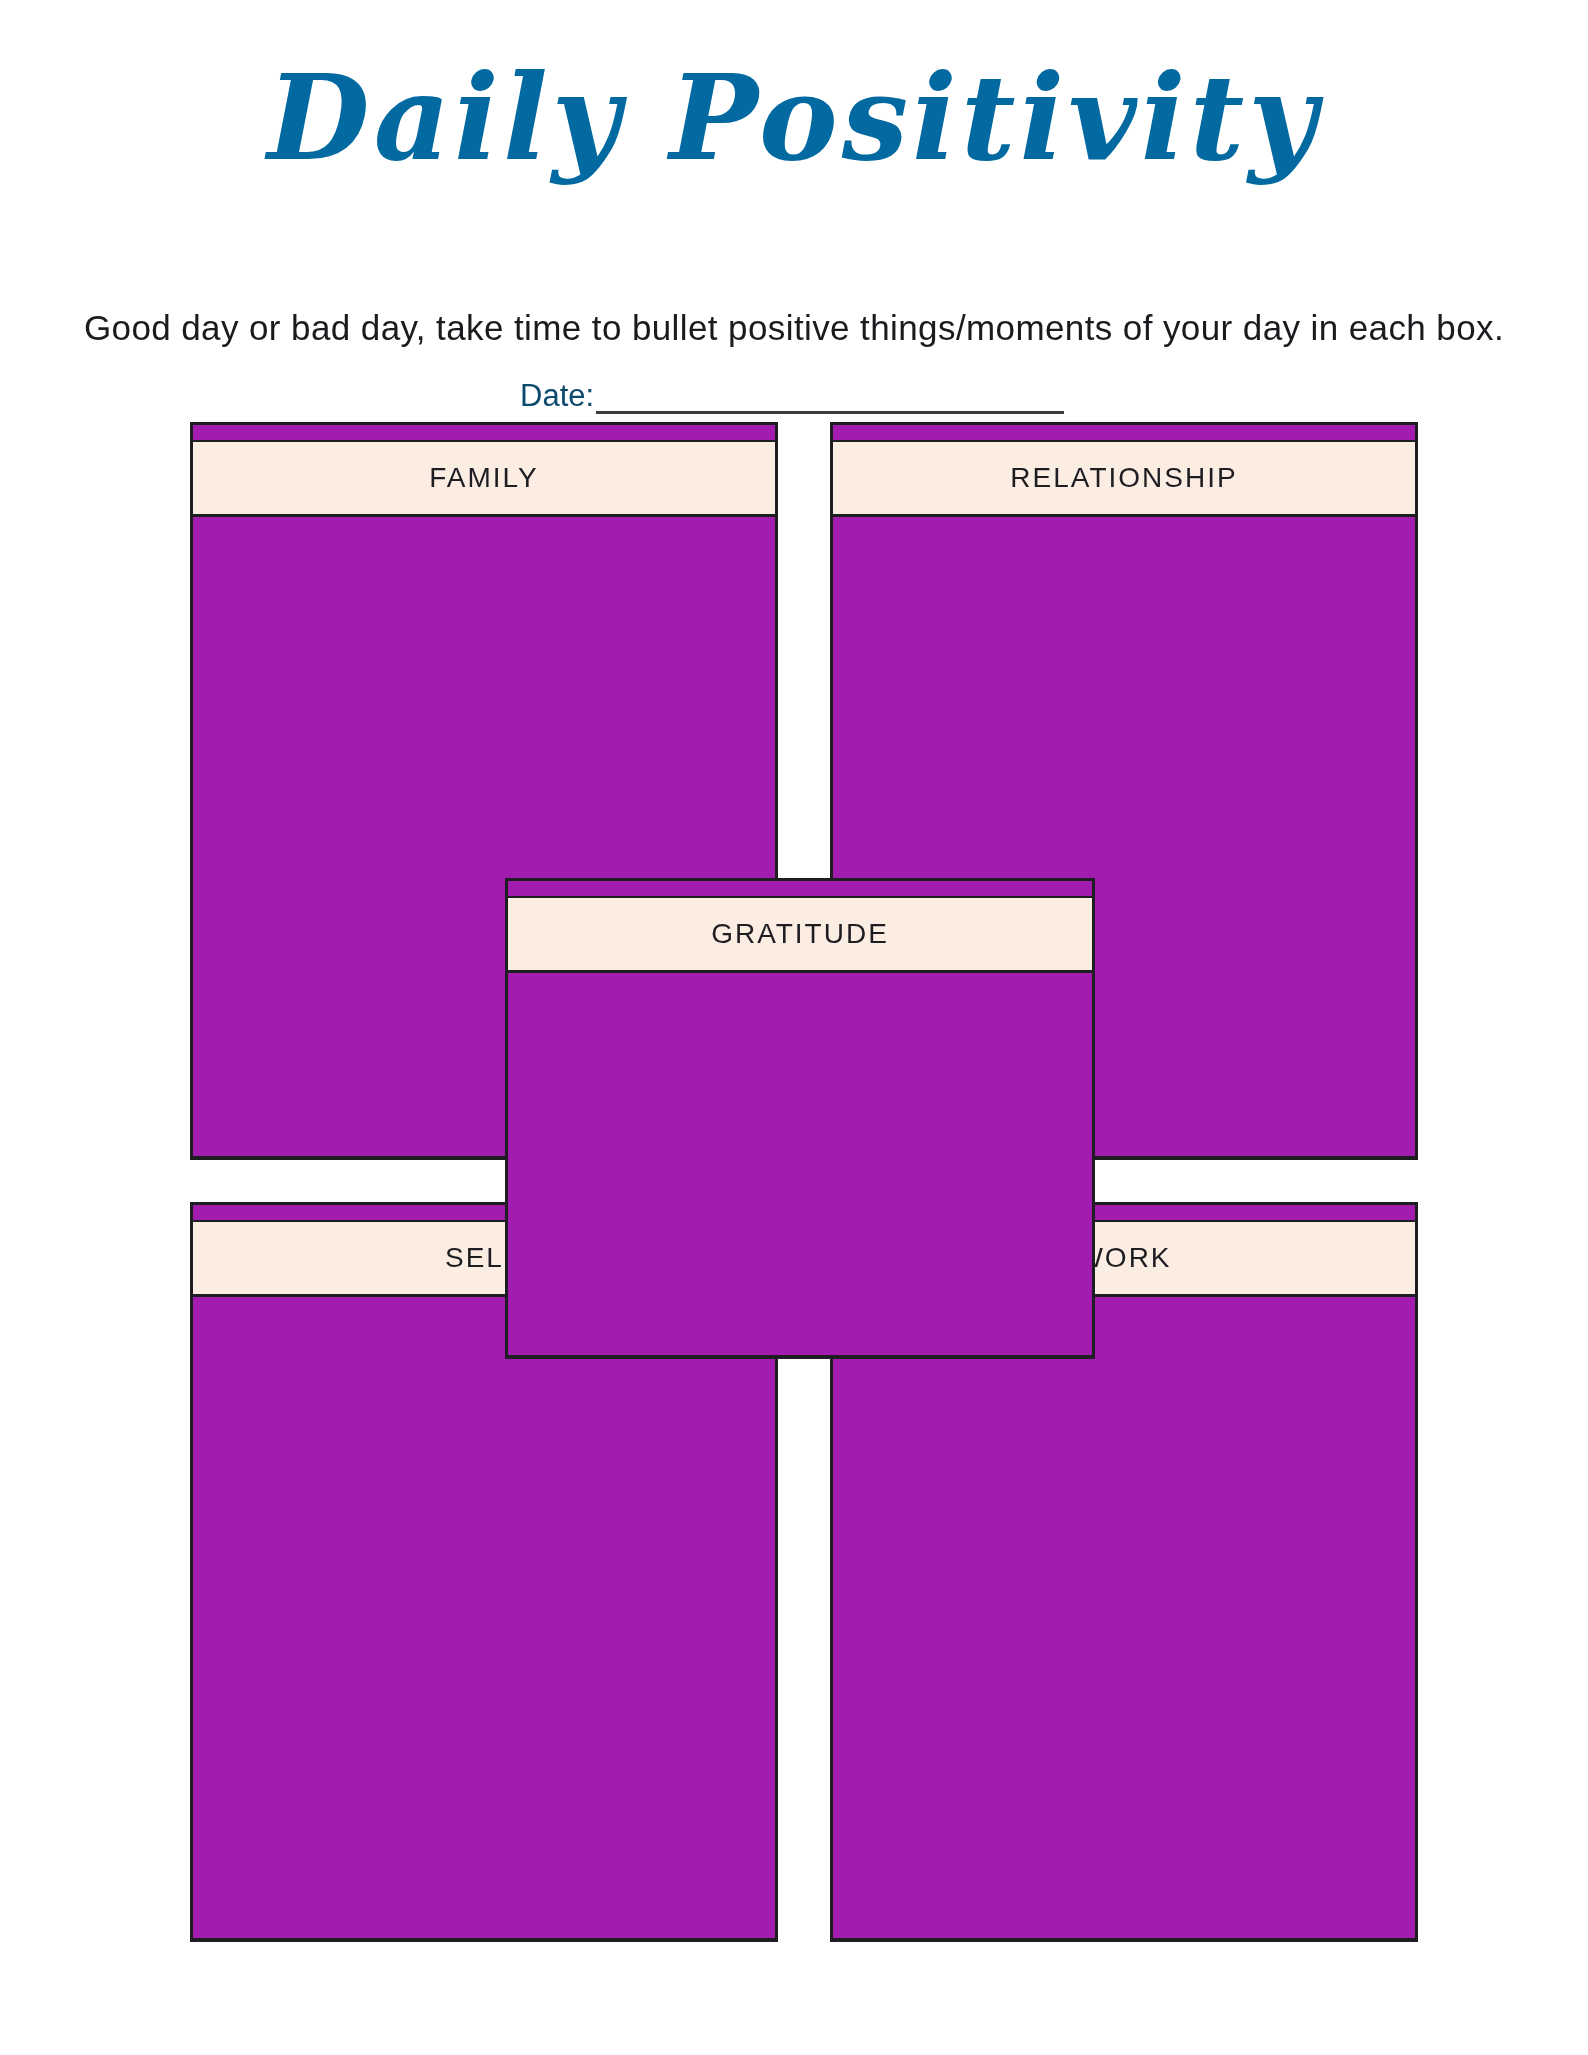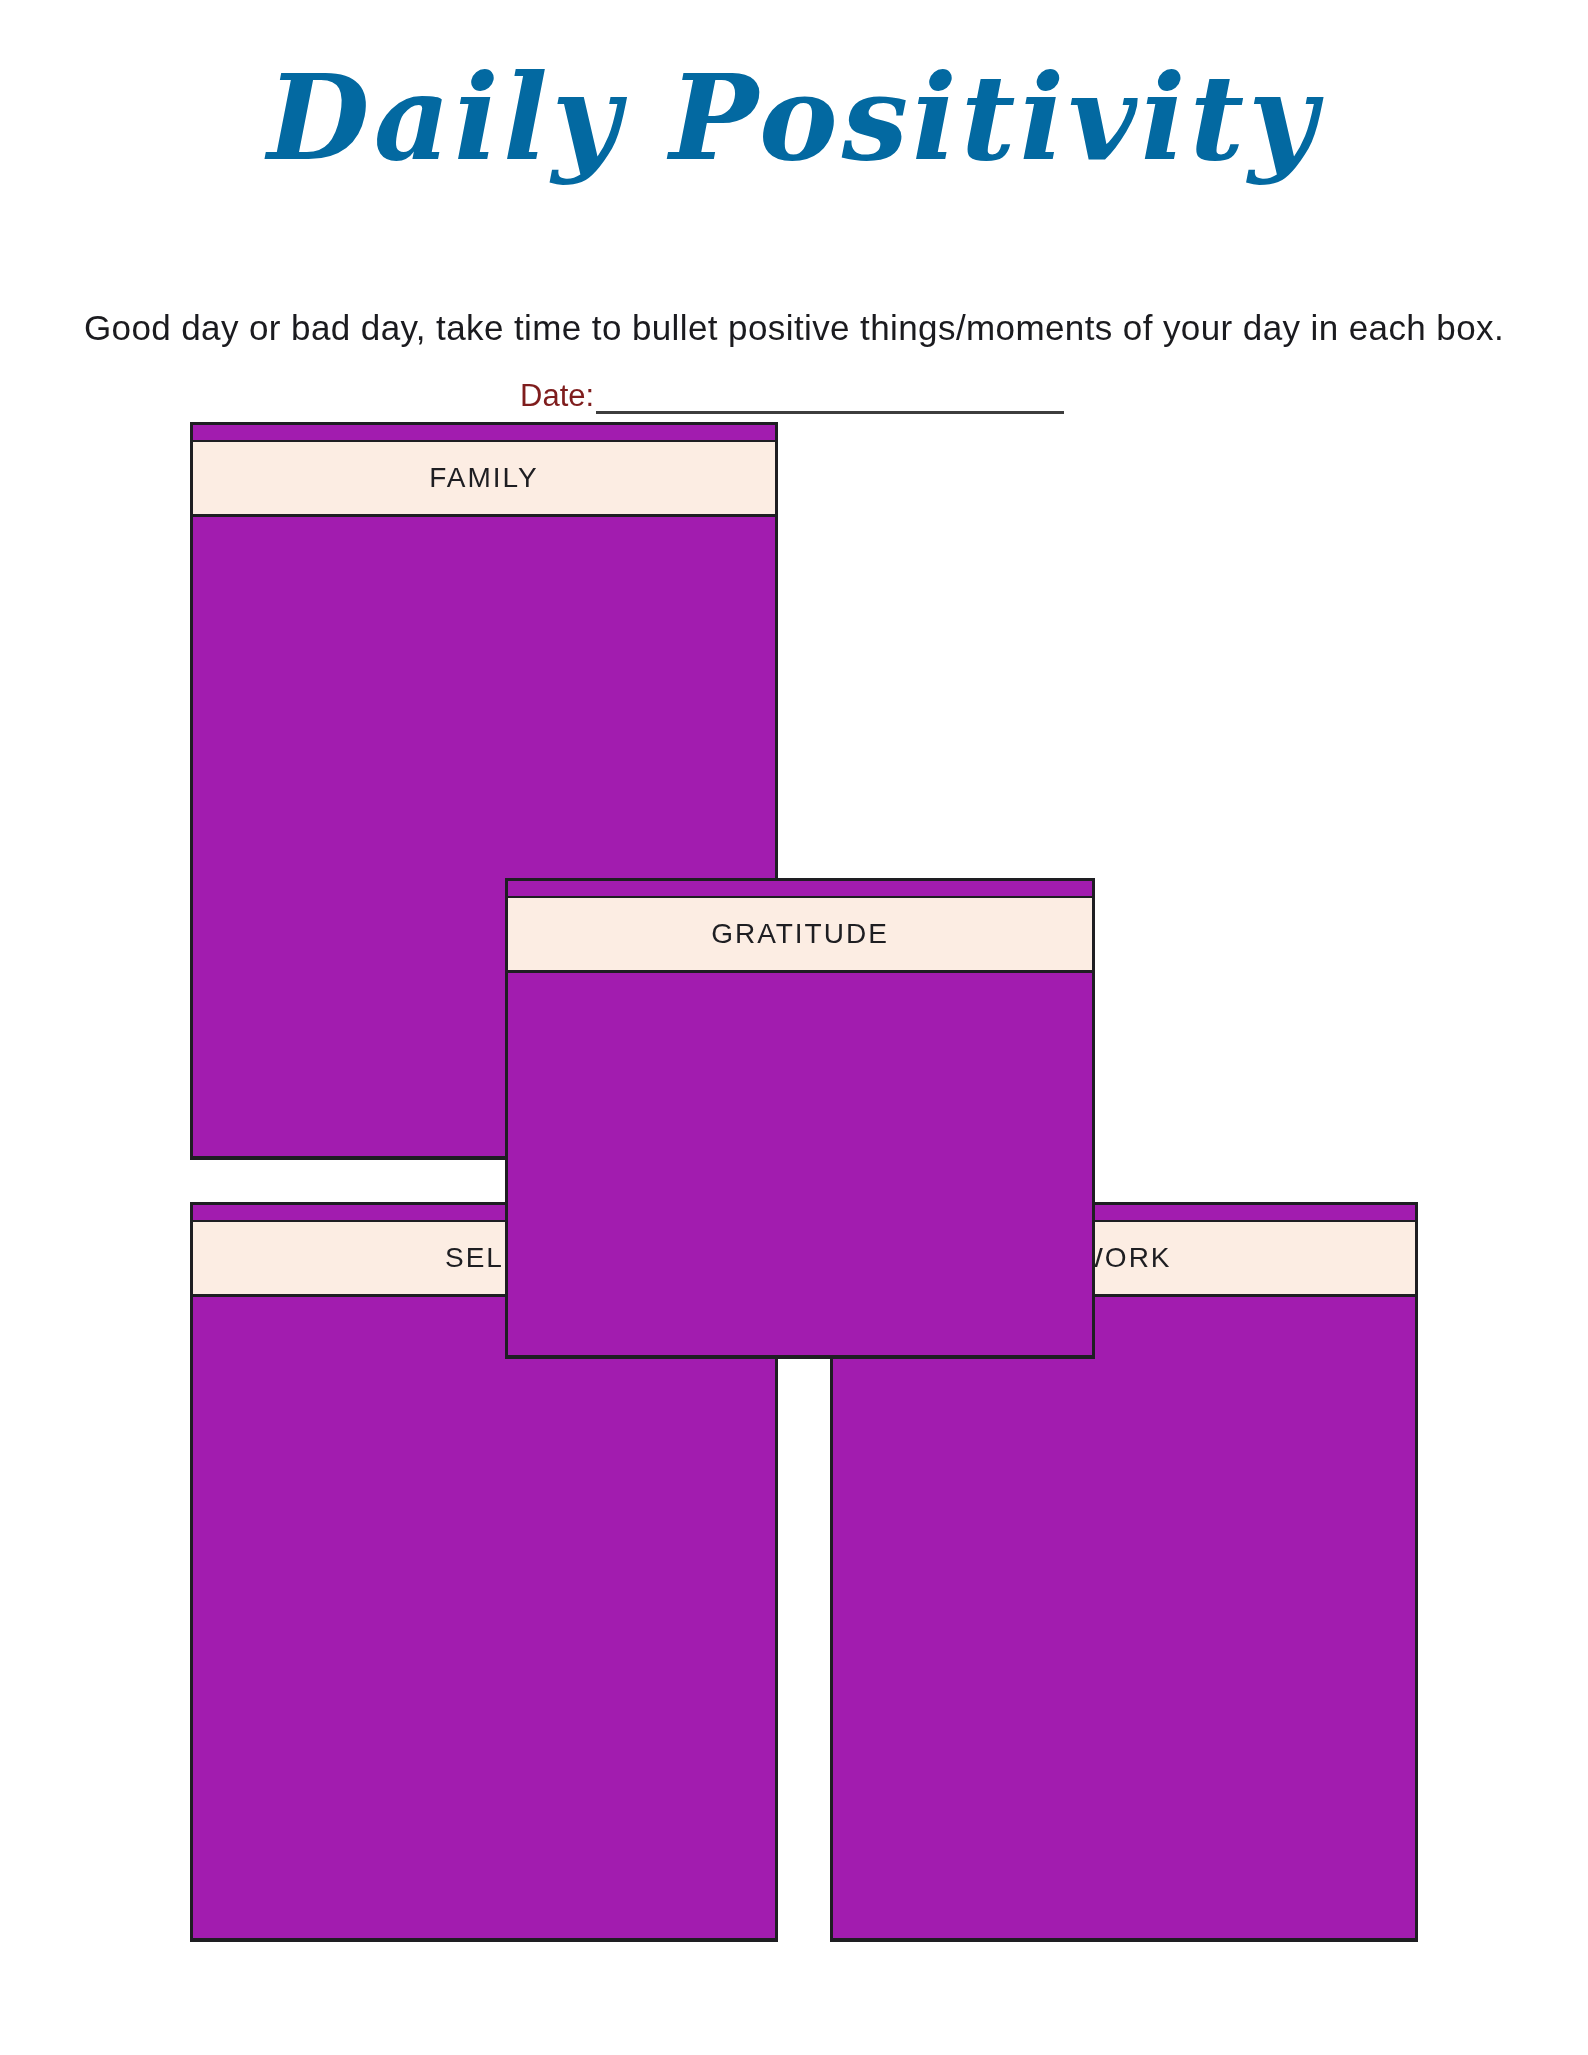--- a/index.html
+++ b/index.html
@@ -41,21 +41,21 @@
     font-size: 35px;
     letter-spacing: 0.4px;
     color: #1b1b1f;
   }
 
   .date-row {
     position: absolute;
     top: 378px;
     left: 520px;
     font-size: 31px;
-    color: #7f1d1d;
+    color: #0c4a6e;
     display: flex;
     align-items: center;
   }
   .date-line {
     display: inline-block;
     width: 468px;
     height: 33px;
     border-bottom: 3px solid #3d3d3d;
     margin-left: 2px;
   }
@@ -103,20 +103,24 @@
   <div class="date-row">
     <span>Date:</span>
     <span class="date-line"></span>
   </div>
 
   <div class="box box-family">
     <div class="box-header">FAMILY</div>
     <div class="box-body"></div>
   </div>
 
+  <div class="box box-relationship">
+    <div class="box-header">RELATIONSHIP</div>
+    <div class="box-body"></div>
+  </div>
 
   <div class="box box-self">
     <div class="box-header">SELF</div>
     <div class="box-body"></div>
   </div>
 
   <div class="box box-work">
     <div class="box-header">WORK</div>
     <div class="box-body"></div>
   </div>

